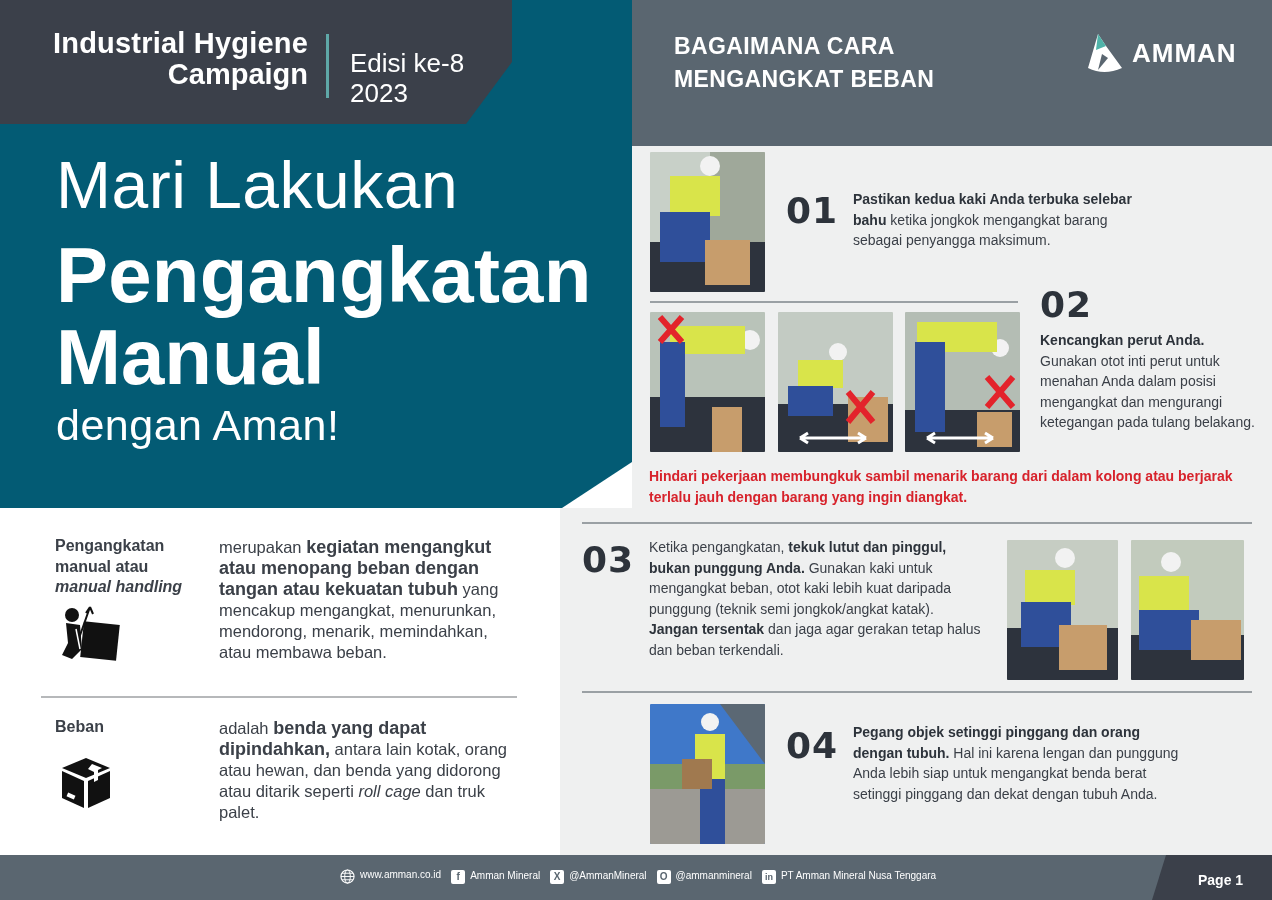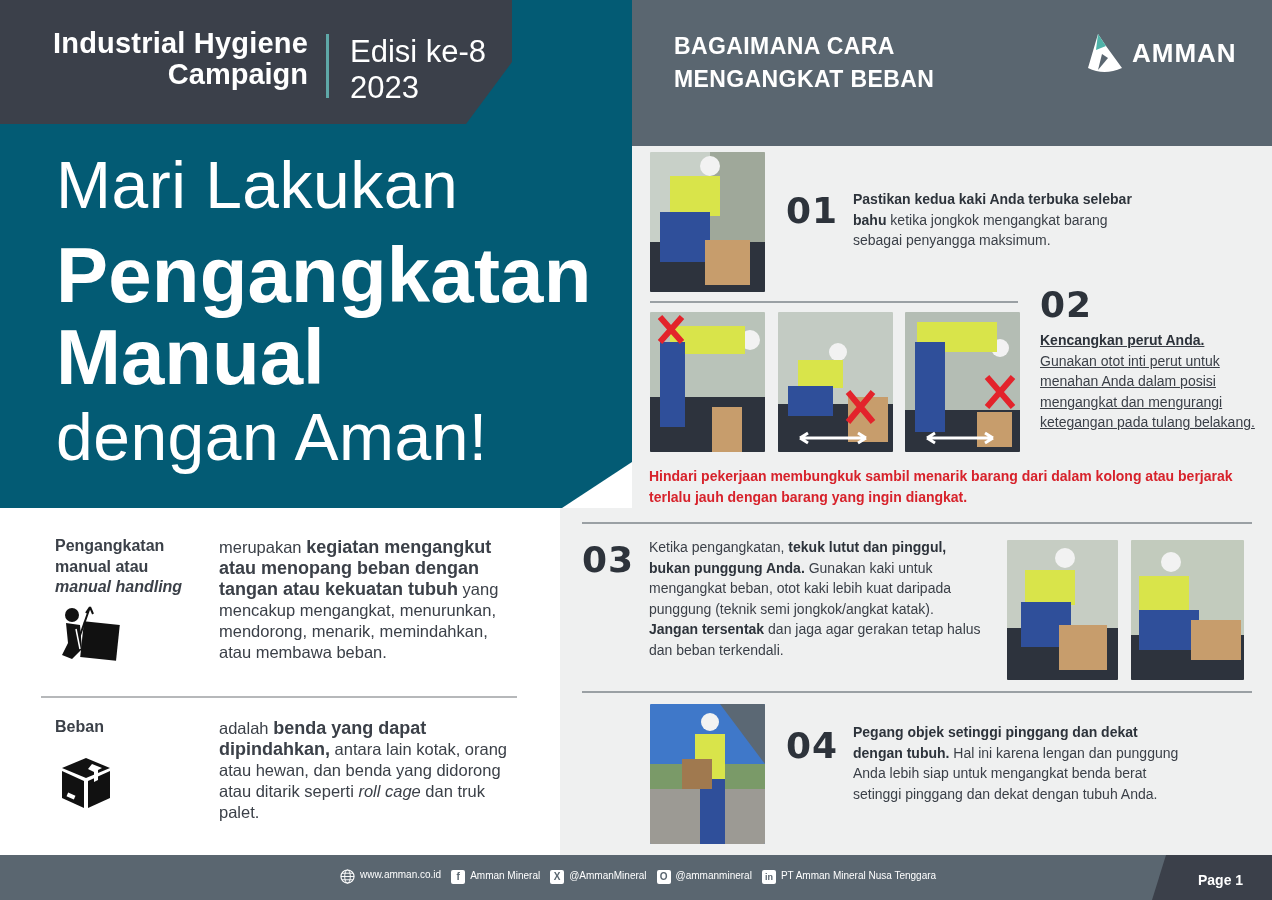--- a/index.html
+++ b/index.html
@@ -10,27 +10,27 @@
 
   
   .hero-teal { left: 0; top: 0; width: 632px; height: 508px; background: #035b74;
     clip-path: polygon(0 0, 632px 0, 632px 462px, 562px 508px, 0 508px); }
   .topbar { left: 0; top: 0; width: 512px; height: 124px; background: #3b404a;
     clip-path: polygon(0 0, 512px 0, 512px 62px, 466px 124px, 0 124px); }
   .campaign-title { left: 36px; top: 28px; width: 272px; text-align: right; color: #fff; line-height: 1.08; }
   .campaign-title .l1 { font-size: 29px; font-weight: bold; letter-spacing: 0.2px; display: block; }
   .campaign-title .l2 { font-size: 29px; font-weight: bold; display: block; }
   .title-divider { left: 326px; top: 34px; width: 3px; height: 64px; background: #5fa8a8; }
-  .edition { left: 350px; top: 34px; color: #fff; font-size: 31px; line-height: 1.16; }
+  .edition { left: 350px; top: 48px; color: #fff; font-size: 26px; line-height: 1.16; }
 
   .hero-text { left: 56px; color: #fff; line-height: 1; }
   .hero-l1 { top: 152px; font-size: 66px; font-weight: normal; letter-spacing: 0.5px; }
   .hero-l2 { top: 236px; font-size: 78px; font-weight: bold; letter-spacing: 0.2px; }
   .hero-l3 { top: 318px; font-size: 78px; font-weight: bold; }
-  .hero-l4 { top: 404px; font-size: 66px; font-weight: normal; letter-spacing: 0.5px; }
+  .hero-l4 { top: 404px; font-size: 43px; font-weight: normal; letter-spacing: 0.5px; }
 
   
   .rhead { left: 632px; top: 0; width: 640px; height: 146px; background: #5a6670; }
   .rhead-title { left: 674px; top: 30px; color: #fff; font-size: 23px; font-weight: bold; line-height: 33px; letter-spacing: 0.4px; }
   .logo { left: 1084px; top: 32px; display: flex; align-items: center; gap: 8px; }
   .logo-text { color: #fff; font-size: 26px; font-weight: bold; letter-spacing: 1px; }
 
   
   .rbody { left: 632px; top: 146px; width: 640px; height: 709px; background: #eff0f0; }
   .rbody-low { left: 560px; top: 508px; width: 80px; height: 347px; background: #eff0f0; }
@@ -107,21 +107,21 @@
   </svg>
 </div>
 <div class="abs num" style="left:786px;top:190px;">01</div>
 <div class="abs step-text" style="left:853px;top:189px;width:280px;">
   <b>Pastikan kedua kaki Anda terbuka selebar bahu</b><span> ketika jongkok mengangkat barang sebagai penyangga maksimum.</span>
 </div>
 
 <div class="abs hr" style="left:650px;top:301px;width:368px;"></div>
 
 <div class="abs num" style="left:1040px;top:284px;">02</div>
-<div class="abs step-text" style="left:1040px;top:330px;width:225px;text-decoration:underline;">
+<div class="abs step-text" style="left:1040px;top:330px;width:225px;">
   <b>Kencangkan perut Anda.</b><span> Gunakan otot inti perut untuk menahan Anda dalam posisi mengangkat dan mengurangi ketegangan pada tulang belakang.</span>
 </div>
 
 <div class="abs photo" style="left:650px;top:312px;width:115px;height:140px;">
   <svg width="115" height="140" viewBox="0 0 115 140">
     <rect width="115" height="140" fill="#b9c3b9"></rect>
     <rect x="0" y="85" width="115" height="55" fill="#2d333d"></rect>
     <circle cx="100" cy="28" r="10" fill="#f2f2f2"></circle>
     <rect x="20" y="14" width="75" height="28" fill="#d9e44a"></rect>
     <rect x="10" y="30" width="25" height="85" fill="#2f4f9a"></rect>
@@ -192,21 +192,21 @@
     <rect x="0" y="85" width="115" height="55" fill="#9c9a94"></rect>
     <path d="M70 0 L115 0 L115 60 Z" fill="#5b6874"></path>
     <circle cx="60" cy="18" r="9" fill="#f2f2f2"></circle>
     <rect x="45" y="30" width="30" height="45" fill="#d9e44a"></rect>
     <rect x="50" y="75" width="25" height="65" fill="#2f4f9a"></rect>
     <rect x="32" y="55" width="30" height="30" fill="#a0794f"></rect>
   </svg>
 </div>
 <div class="abs num" style="left:786px;top:725px;">04</div>
 <div class="abs step-text" style="left:853px;top:722px;width:330px;">
-  <b>Pegang objek setinggi pinggang dan dekat dengan tubuh.</b><span> Hal ini karena lengan dan punggung Anda lebih siap untuk mengangkat benda berat setinggi pinggang dan dekat dengan tubuh Anda.</span>
+  <b>Pegang objek setinggi pinggang dan orang dengan tubuh.</b><span> Hal ini karena lengan dan punggung Anda lebih siap untuk mengangkat benda berat setinggi pinggang dan dekat dengan tubuh Anda.</span>
 </div>
 
 <div class="abs def-term" style="top:536px;">
   <div>Pengangkatan</div>
   <div>manual atau</div>
   <div style="font-style:italic;">manual handling</div>
 </div>
 <div class="abs" style="left:58px;top:603px;">
   <svg width="64" height="60" viewBox="0 0 64 60">
     <circle cx="14" cy="12" r="7" fill="#111"></circle>

